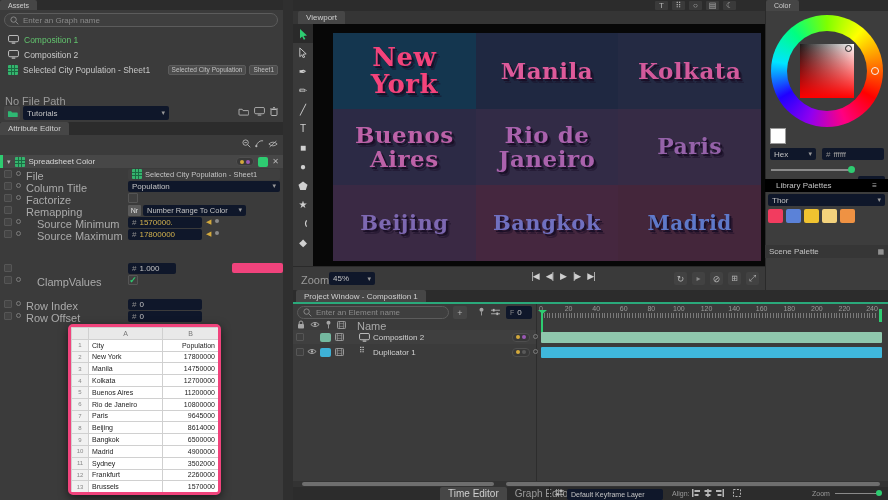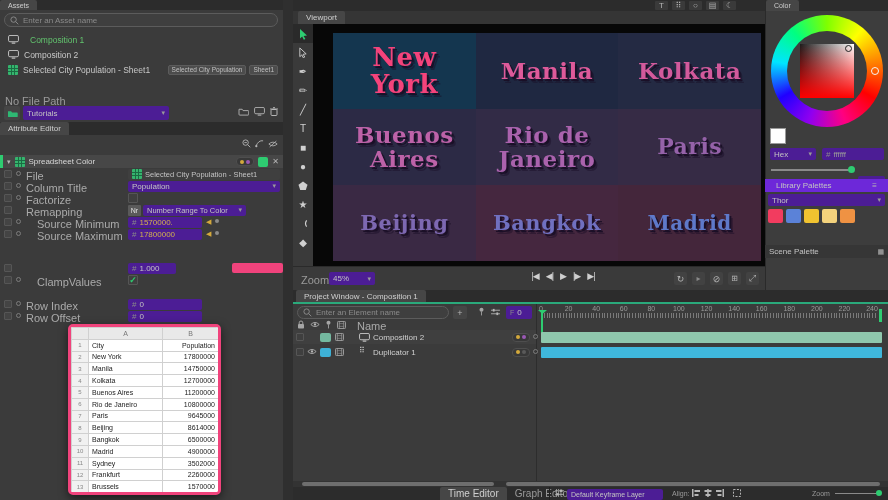--- a/index.html
+++ b/index.html
@@ -5,21 +5,21 @@
 *{margin:0;padding:0;box-sizing:border-box}
 html,body{background:#1d1d1d}
 #stage{position:relative;width:888px;height:500px;background:#333;overflow:hidden;
   font-family:"Liberation Sans",sans-serif;color:#c8c8c8;font-size:8px}
 .abs{position:absolute}
 .panel{position:absolute;background:#3b3b3b}
 .tabbar{position:absolute;background:#2c2c2c}
 .tab{display:inline-flex;align-items:center;height:100%;padding:0 8px;background:#464646;color:#cfcfcf;font-size:8px;border-radius:2px 2px 0 0}
 .tab.inactive{background:transparent;color:#9a9a9a}
 .search-pill{position:absolute;display:flex;align-items:center;gap:4px;background:#3f3f3f;border:1px solid #5c5c5c;border-radius:8px;color:#8a8a8a;padding:0 5px;font-size:8px}
-.field{position:absolute;display:flex;align-items:center;gap:3px;background:#4c1d95;border-radius:2px;color:#c3c3c3;font-size:8px;padding:0 4px}
+.field{position:absolute;display:flex;align-items:center;gap:3px;background:#0f172a;border-radius:2px;color:#c3c3c3;font-size:8px;padding:0 4px}
 .dd{justify-content:space-between}
 .dd .chev{color:#9a9a9a;font-size:7px}
 .lbl{color:#aaa;font-size:11px;white-space:nowrap}
 .icon-btn{display:inline-flex;align-items:center;justify-content:center;color:#b5b5b5;cursor:default}
 .sq{position:absolute;width:8px;height:8px;background:#444;border:1px solid #565656;border-radius:1px}
 .circ{position:absolute;width:5px;height:5px;border:1px solid #7c7c7c;border-radius:50%}
 .attr-row{position:absolute;left:0;width:283px}
 .kf-badge{display:inline-flex;align-items:center;justify-content:center;gap:2px;background:#383838;border:1px solid #4e4e4e;border-radius:4px;height:9px;padding:0 3px}
 .dot{width:4px;height:4px;border-radius:50%}
 .city-cell{position:absolute;display:flex;align-items:center;justify-content:center;text-align:center;
@@ -50,25 +50,25 @@
 
   <div class="search-pill" style="left:4px;top:13px;width:274px;height:14px">
     <span class="icon-btn" id="ic-asset-search">
         <span class="icon-btn">
           <svg width="9" height="9" viewBox="0 0 10 10">
             <circle cx="4" cy="4" r="3" fill="none" stroke="#8f8f8f"></circle>
             <line x1="6.3" y1="6.3" x2="9.2" y2="9.2" stroke="#8f8f8f"></line>
           </svg>
         </span>
       </span>
-    <span>Enter an Asset name</span>
+    <span>Enter an Graph name</span>
   </div>
 
   <div class="abs" id="asset-list" style="left:8px;top:32px;width:272px">
-      <div style="display:flex;align-items:center;gap:11px;height:15px">
+      <div style="display:flex;align-items:center;gap:5px;height:15px">
     <span class="icon-btn">
           <svg width="11" height="9" viewBox="0 0 12 10">
             <rect x="0.5" y="0.5" width="11" height="7" rx="1.5" fill="none" stroke="#cfcfcf"></rect>
             <rect x="4" y="8.4" width="4" height="1.2" fill="#cfcfcf"></rect>
           </svg>
         </span>
         <span style="color:#62c46e;font-size:8.5px">Composition 1</span>
     <span style="flex:1"></span>
         <span style="display:flex;gap:3px;margin-right:2px"></span>
       </div>
@@ -737,21 +737,21 @@
   </div>
 
   <div class="abs" style="left:771px;top:169px;width:80px;height:1.5px;background:#8a8a8a">
     <span class="abs" style="right:-4px;top:-3px;width:7px;height:7px;border-radius:50%;background:#2ecc71"></span>
   </div>
   <div class="field" style="left:858px;top:176px;width:27px;height:12px">
     <span style="color:#8a8a8a;font-size:7px">A</span>
     <span>255</span>
   </div>
 
-  <div class="abs" style="left:765px;top:179px;width:123px;height:13px;background:#6d28d9;display:flex;align-items:center;padding:0 11px">
+  <div class="abs" style="left:765px;top:179px;width:123px;height:13px;background:#000000;display:flex;align-items:center;padding:0 11px">
     <span style="color:#c3c3c3">Library Palettes</span>
     <span style="flex:1"></span>
     <span class="icon-btn">≡</span>
   </div>
   <div class="field dd" style="left:768px;top:194px;width:117px;height:12px">
     <span>Thor</span>
       <span class="chev">▾</span>
   </div>
   <div class="abs" id="palette-swatches" style="left:768px;top:209px;display:flex;gap:3px">
       <span class="swatchbox" style="width:15px;height:14px;background:#f23c5f"></span>

